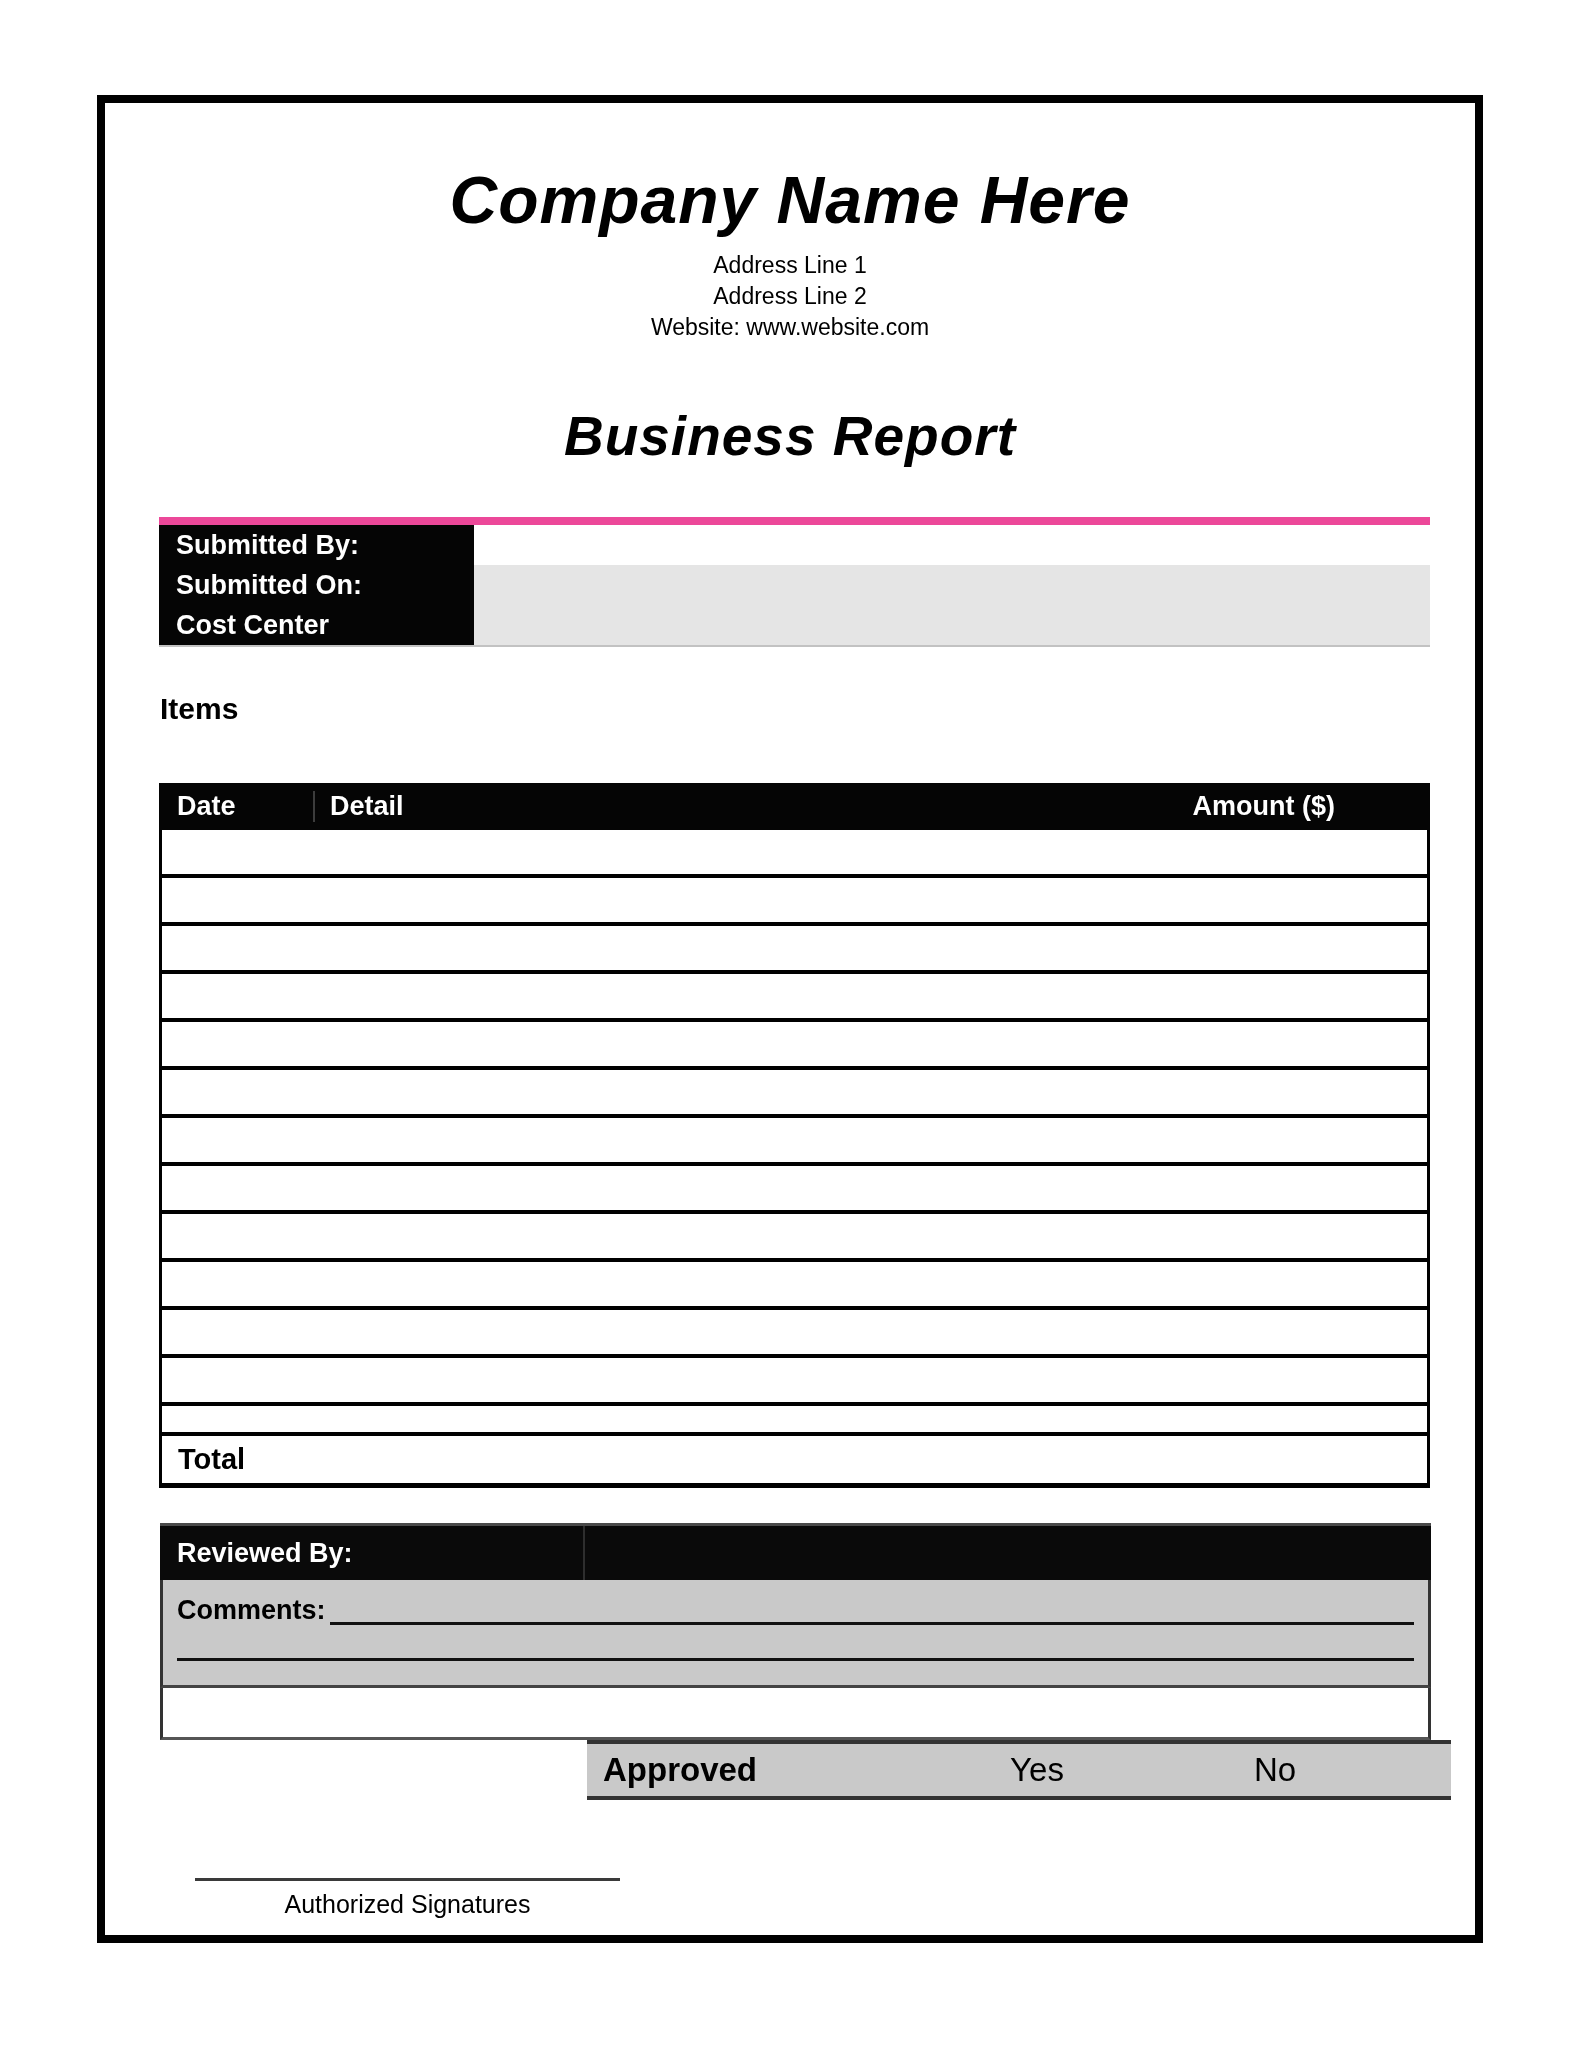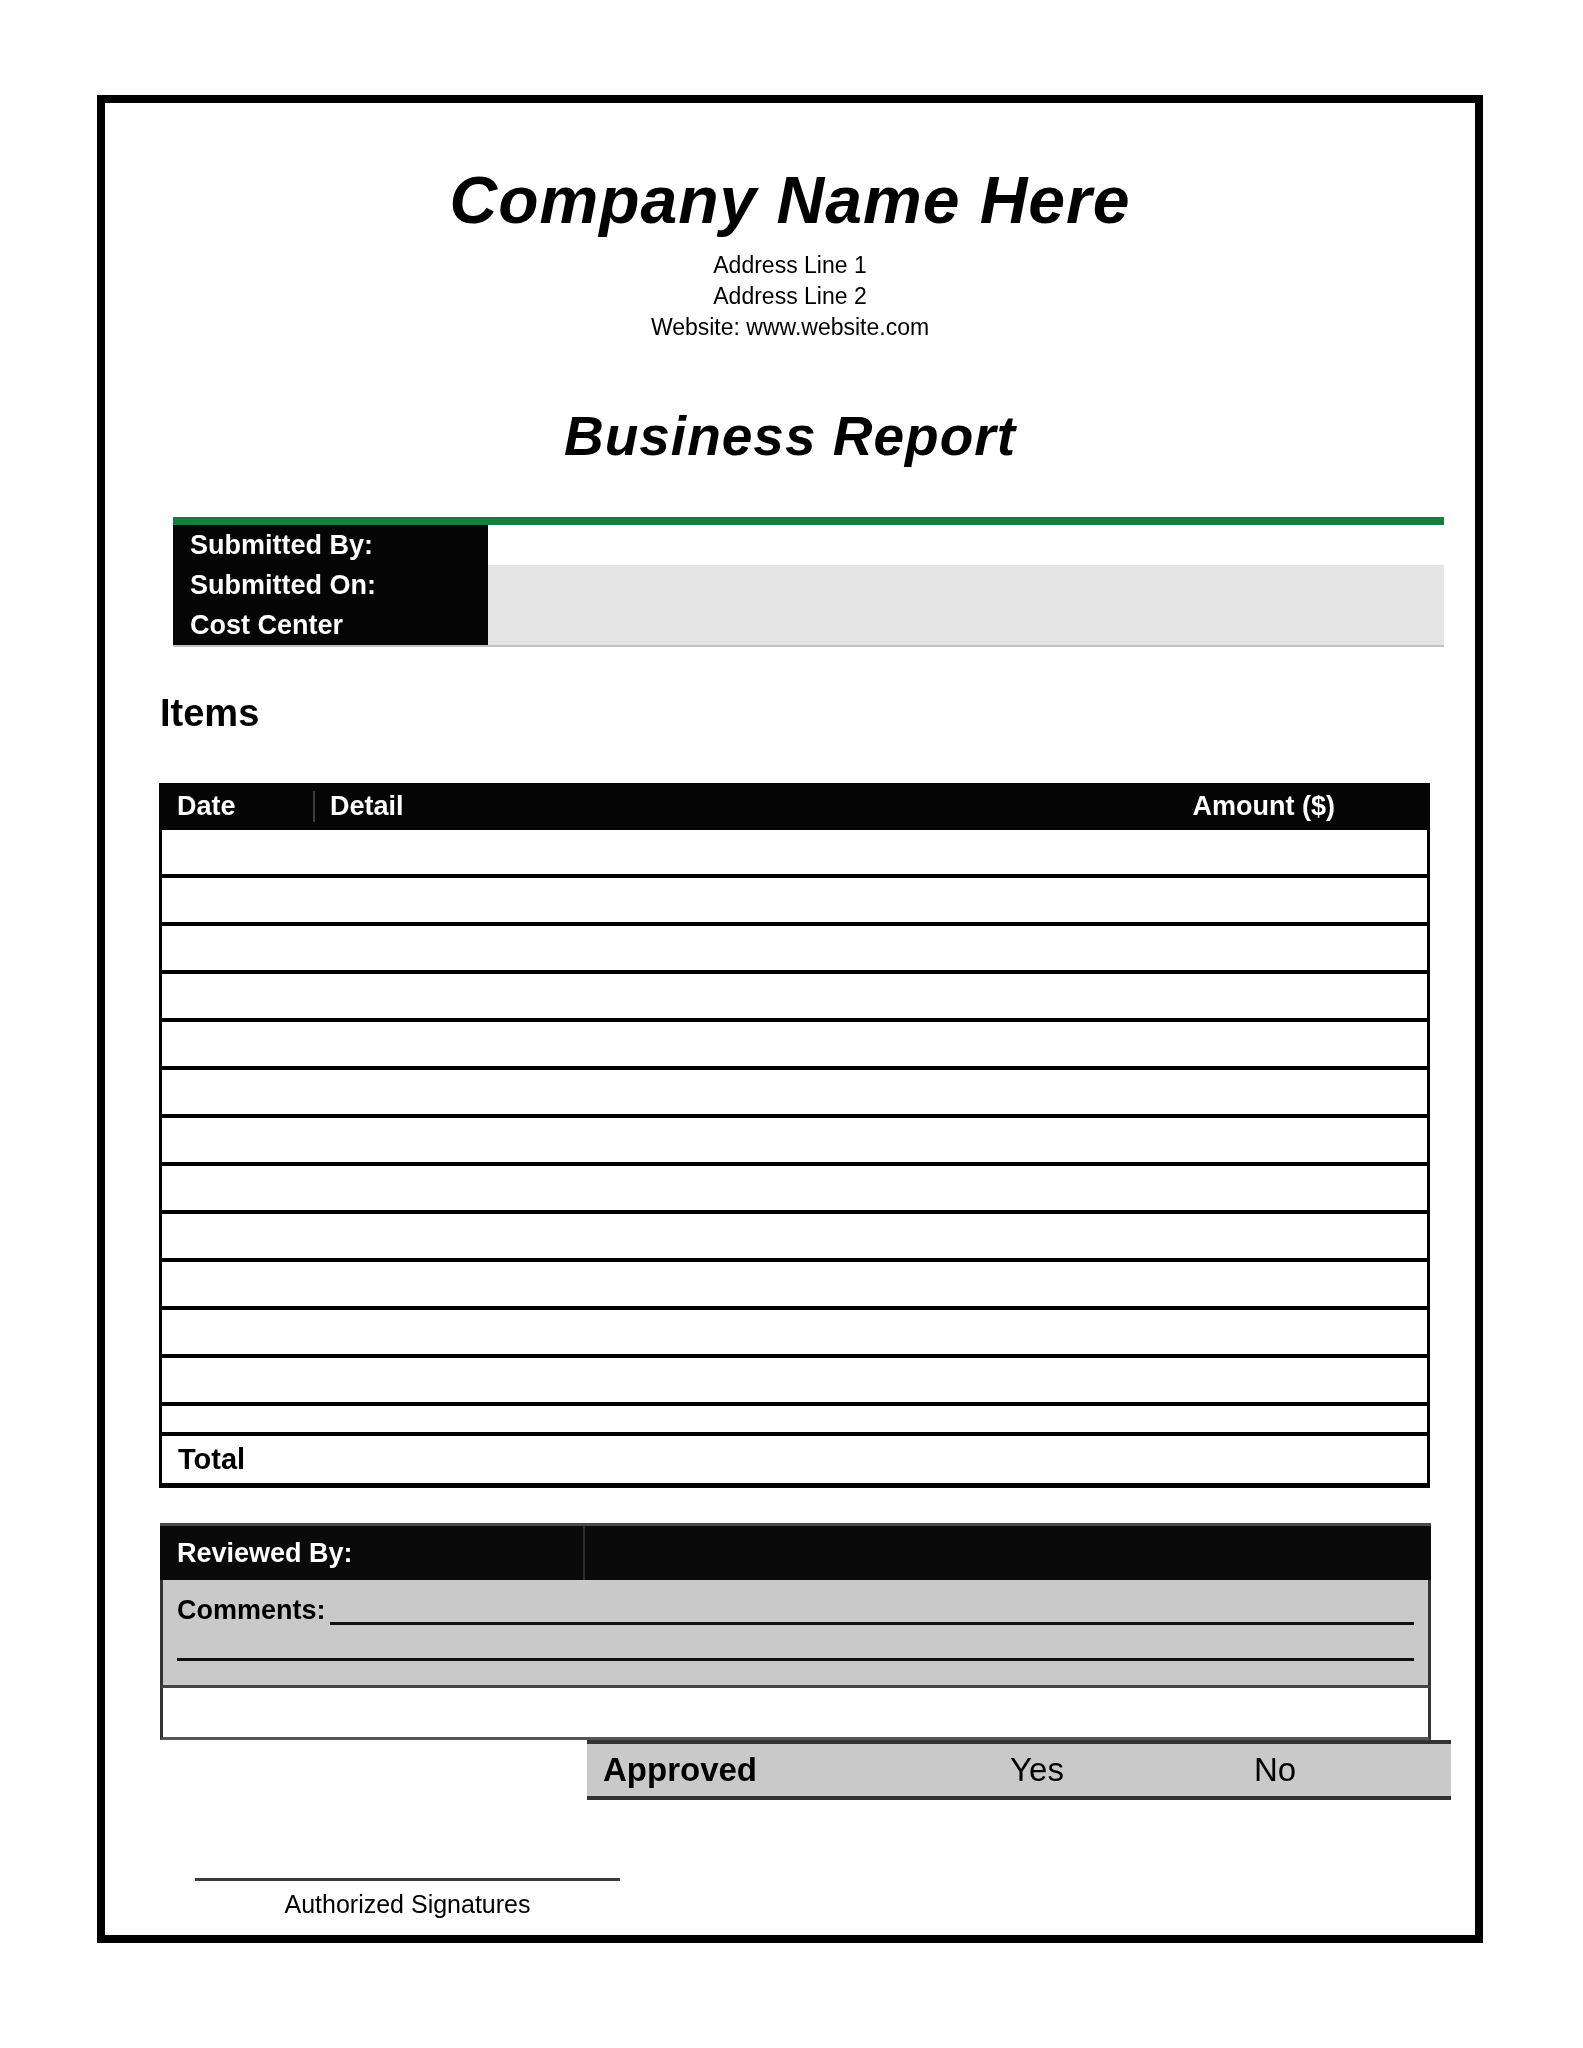--- a/index.html
+++ b/index.html
@@ -27,34 +27,34 @@
     text-align:center;font-size:23px;line-height:31px;
   }
   .report-title{
     position:absolute;left:97px;top:402px;width:1386px;
     text-align:center;font-size:55px;line-height:68px;
     font-weight:bold;font-style:italic;letter-spacing:1px;
   }
   
   .sub-table{
     position:absolute;left:159px;top:517px;width:1271px;
-    border-top:8px solid #15803d;border-bottom:2px solid #c2c2c2;margin-left:14px;
+    border-top:8px solid #ec4899;border-bottom:2px solid #c2c2c2;
   }
   .sub-row{display:flex;height:40px;}
   .sub-label{
     width:315px;box-sizing:border-box;background:#050505;color:#fff;
     font-weight:bold;font-size:27px;display:flex;align-items:center;
     padding-left:17px;
   }
   .sub-value{flex:1;}
   .sub-value.alt{background:#e5e5e5;}
   
   .items-heading{
     position:absolute;left:160px;top:692px;
-    font-size:38px;font-weight:bold;
+    font-size:30px;font-weight:bold;
   }
   .items-table{position:absolute;left:159px;top:783px;width:1271px;}
   .items-header{
     display:flex;align-items:center;height:47px;background:#050505;color:#fff;
     font-weight:bold;font-size:27px;
   }
   .col-date{width:156px;box-sizing:border-box;padding-left:18px;border-right:2px solid #3c3c3c;}
   .col-detail{flex:1;padding-left:15px;}
   .col-amount{text-align:right;padding-right:95px;}
   .items-body{

